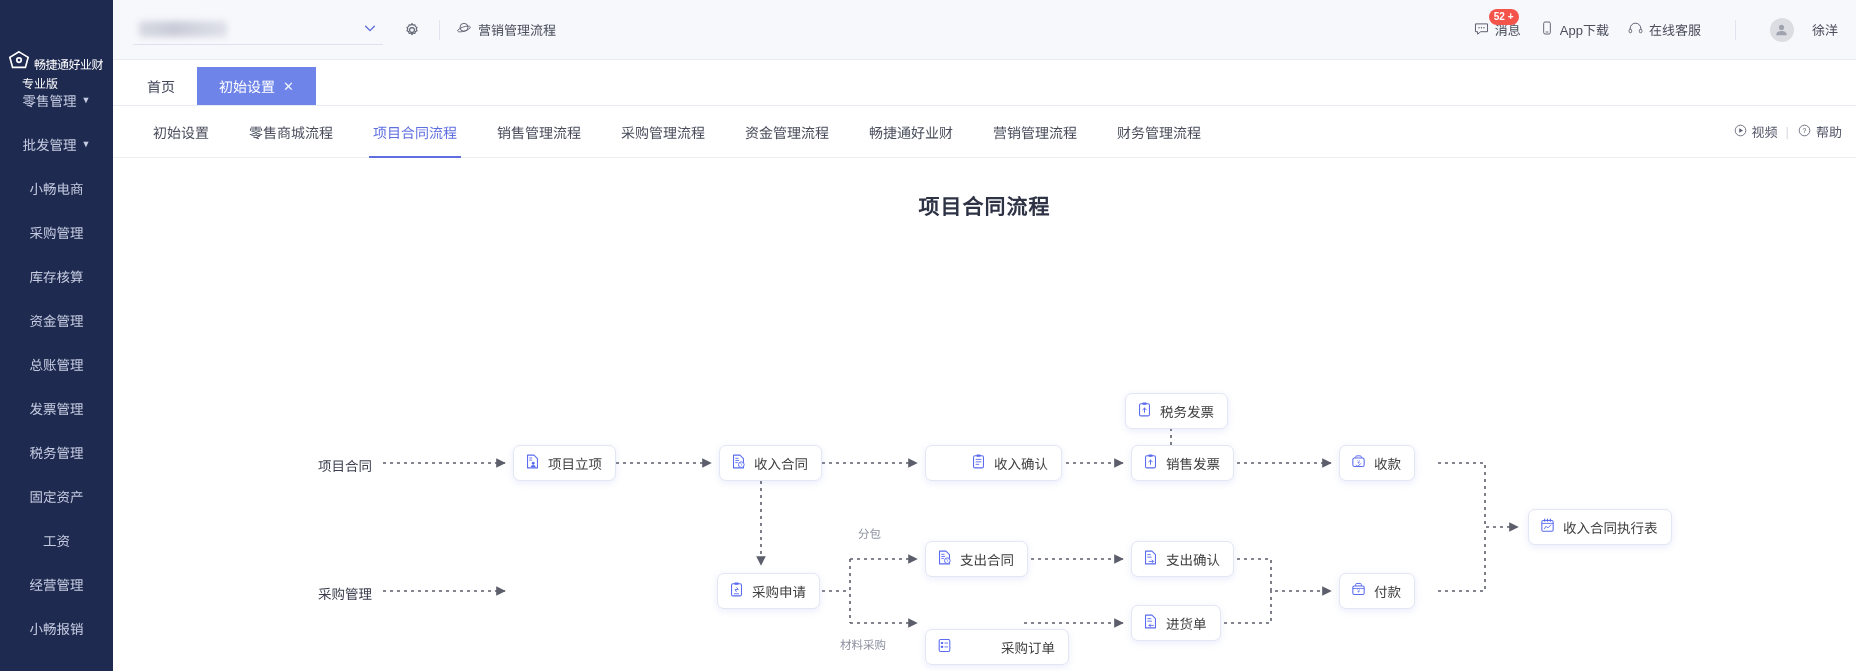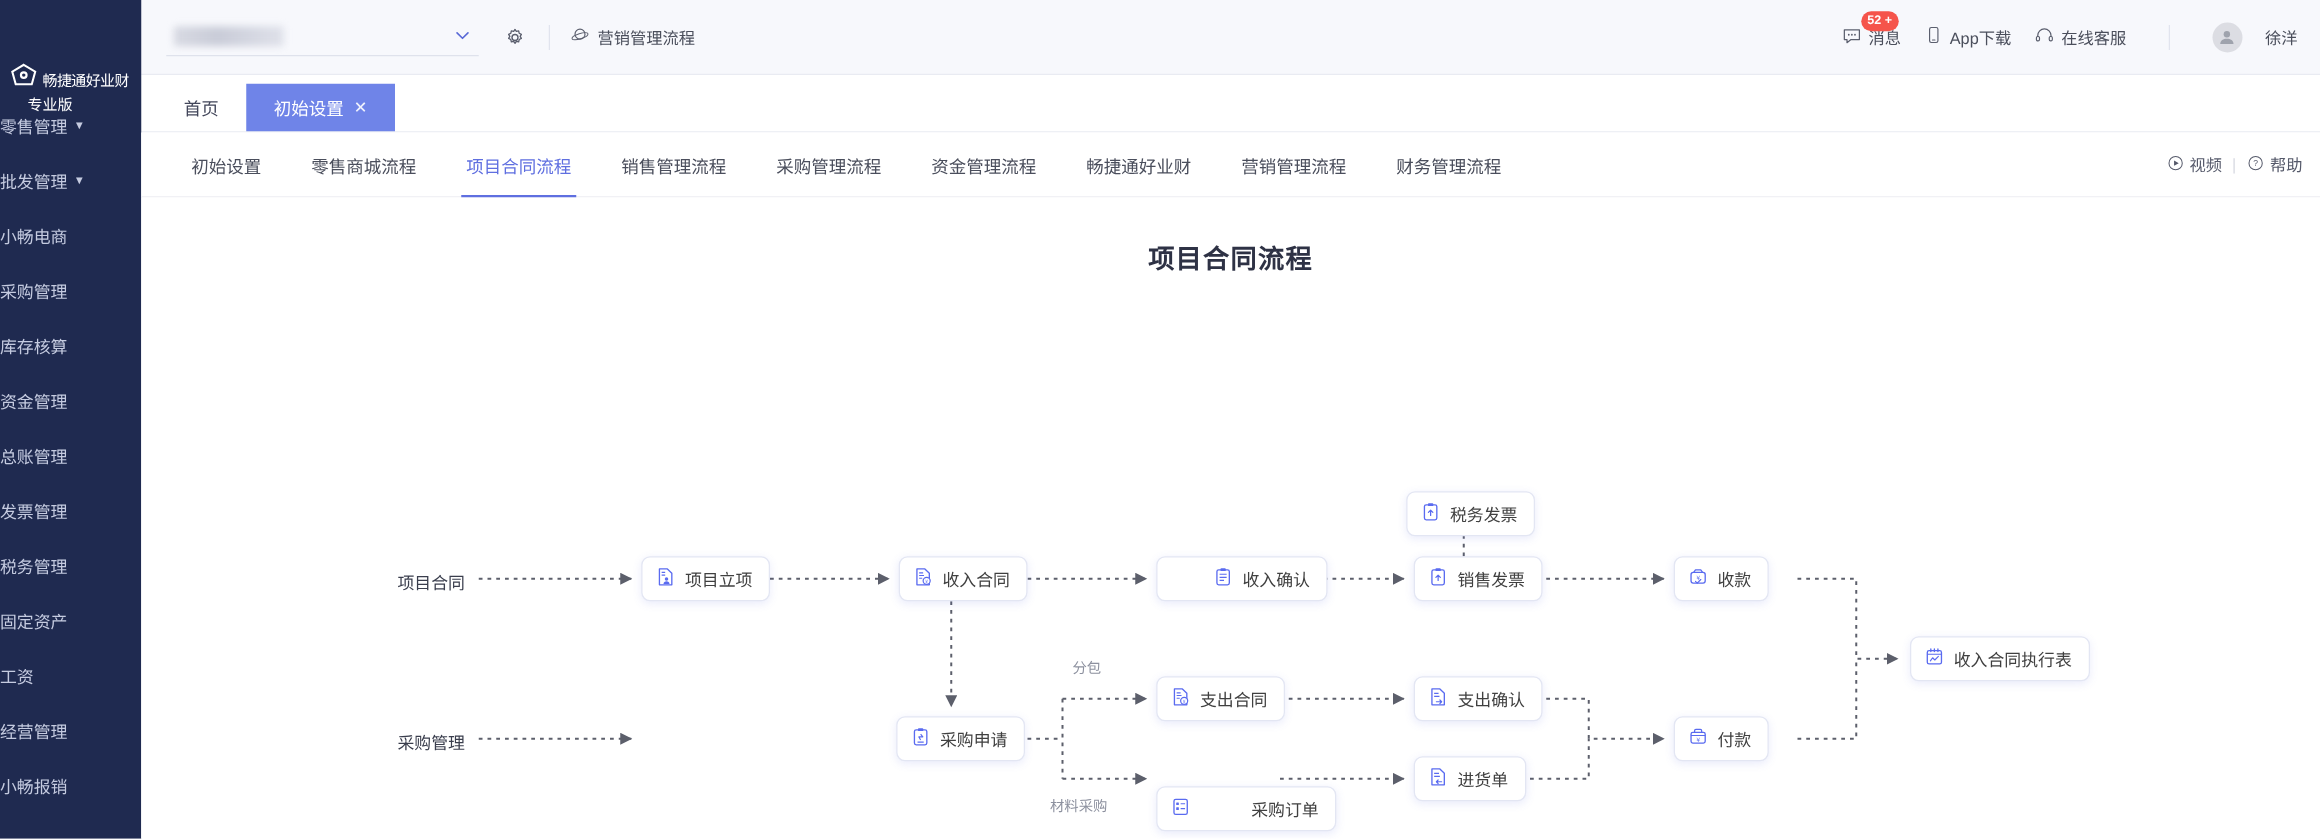--- a/index.html
+++ b/index.html
@@ -31,21 +31,21 @@
     white-space: nowrap; overflow: hidden;
   }
   .brand-sub {
     color: #ffffff; font-size: 12px; margin-top: 2px; padding-left: 2px;
     font-weight: 400;
     margin-left: 12px;
   }
   .nav { padding-top: 18px; }
   .nav-item {
     height: 44px;
-    display: flex; align-items: center; 
+    display: flex; align-items: center; justify-content: center;
     color: #c5cbe0; font-size: 13.5px;
     cursor: pointer; position: relative;
     white-space: nowrap;
   }
   .nav-caret {
     margin-left: 5px; font-size: 9px; color: #c5cbe0; line-height: 1;
   }
 
   
   .main { flex: 1 1 auto; display: flex; flex-direction: column; min-width: 0; background: #fff; }

